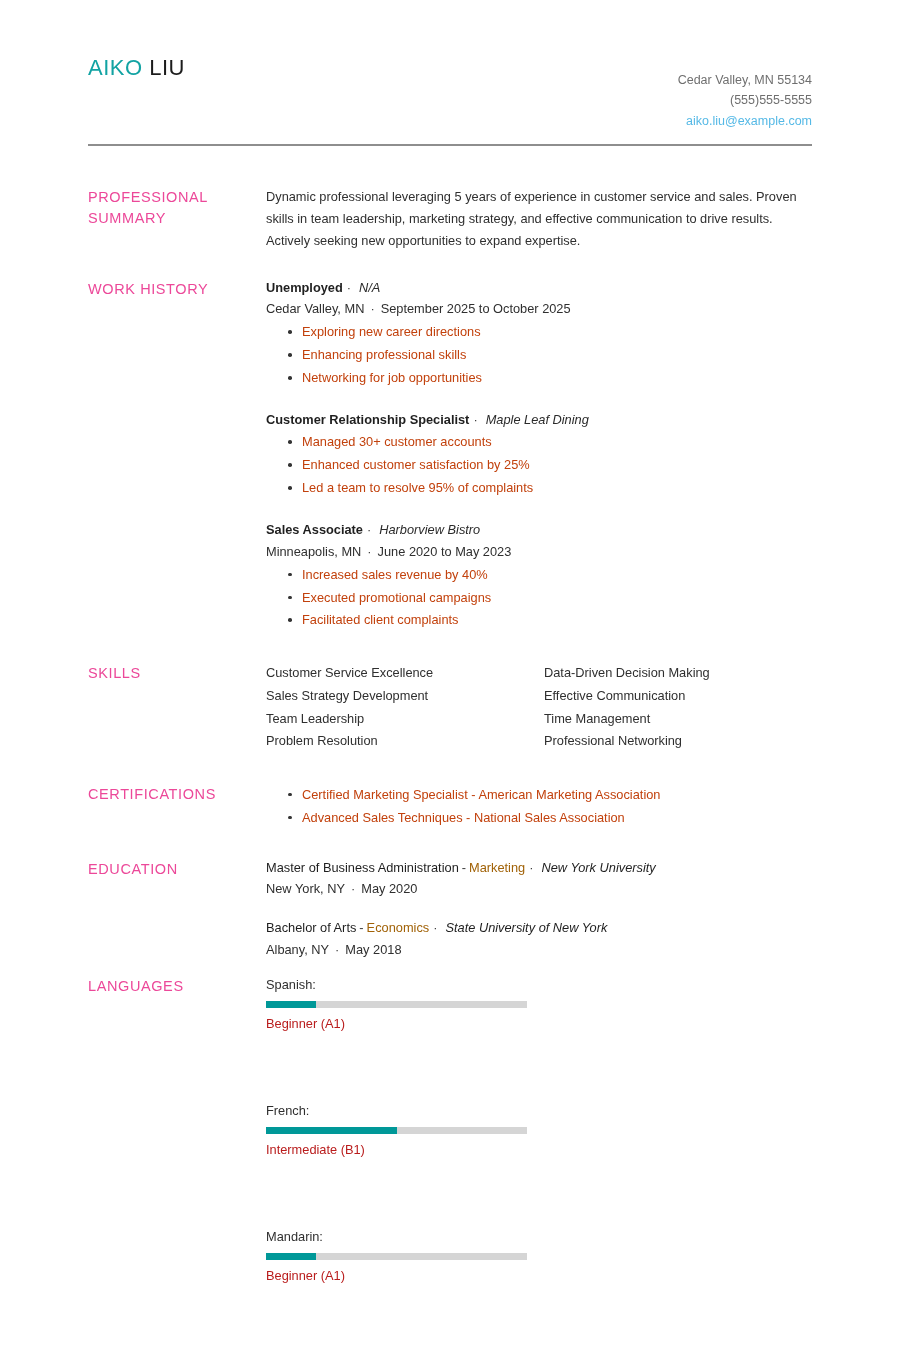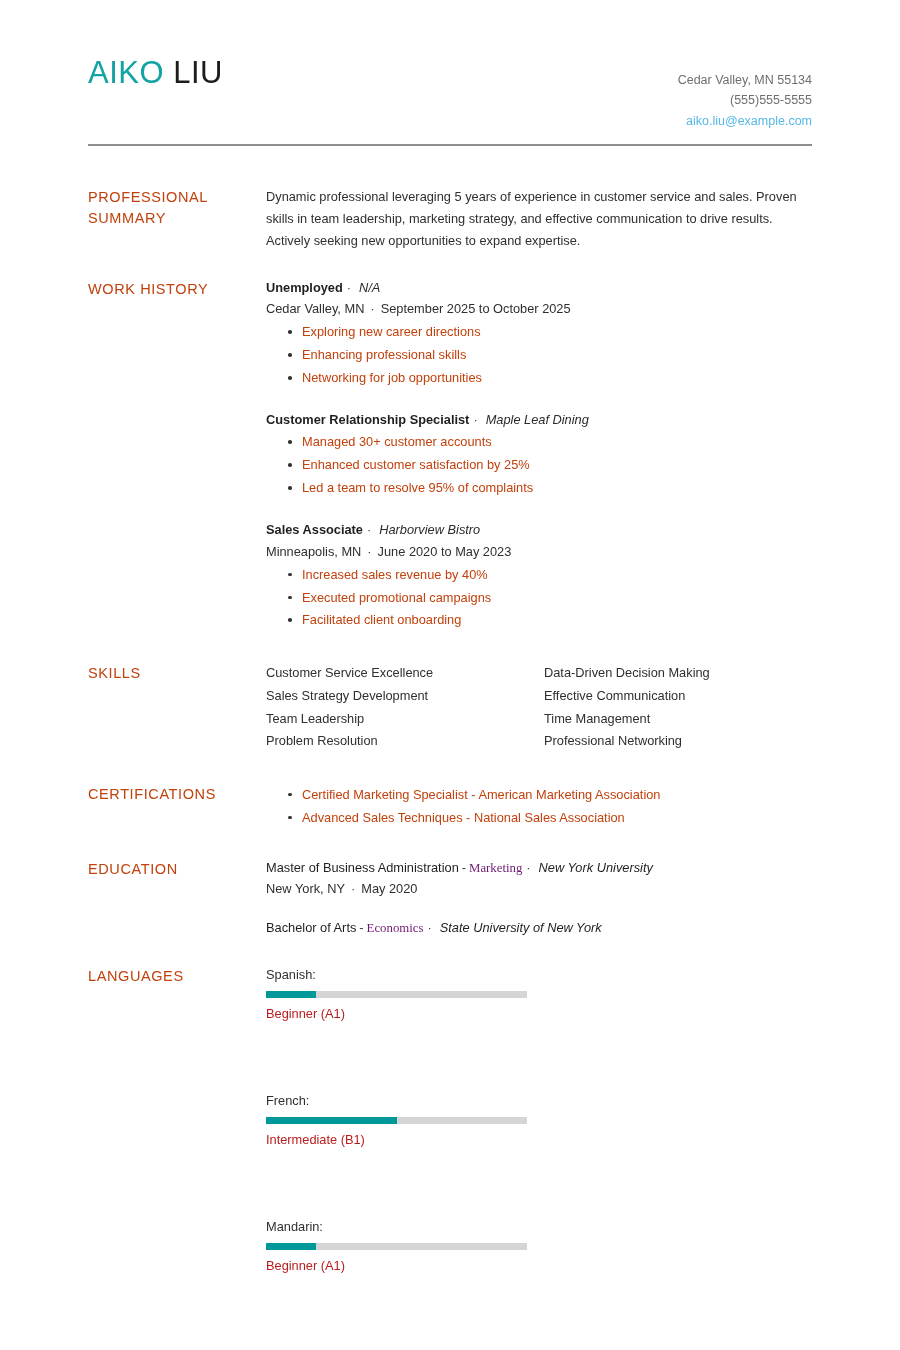--- a/index.html
+++ b/index.html
@@ -23,21 +23,21 @@
   }
 
   
   .header {
     display: flex;
     justify-content: space-between;
     align-items: flex-start;
     padding-top: 56px;
   }
   .name {
-    font-size: 31px;
+    font-size: 22px;
     letter-spacing: 0.5px;
     line-height: 1.1;
     white-space: nowrap;
   }
   .name .first {
     color: #12a3a3;
     font-weight: 400;
   }
   .name .last {
     color: #1c1c1c;
@@ -63,21 +63,21 @@
   
   .section {
     display: flex;
     align-items: flex-start;
   }
   .section-label {
     width: 178px;
     flex: 0 0 178px;
     font-size: 14.5px;
     letter-spacing: 0.6px;
-    color: #c2410c;
+    color: #ec4899;
     line-height: 1.45;
     font-weight: 400;
     text-transform: uppercase;
     padding-top: 1px;
   }
   .section-body {
     flex: 1 1 auto;
     min-width: 0;
   }
 
@@ -156,34 +156,34 @@
 
   .edu-section { margin-top: 28px; }
   .edu-entry { margin-bottom: 18px; }
   .edu-entry:last-child { margin-bottom: 0; }
   .edu-title-line {
     font-size: 12.8px;
     line-height: 1.6;
     color: #1f1f1f;
   }
   .edu-degree { font-weight: normal; text-align: center; }
-  .edu-field { color: #701a75; font-family: Liberation Serif, serif; }
+  .edu-field { color: #a16207; }
   .edu-school {
     font-style: italic;
     padding-left: 4px;
   }
   .edu-meta {
     font-size: 12.8px;
     line-height: 1.72;
     color: #2f2f2f;
   }
   .edu-meta .dot { padding: 0 6px; }
   .dash { padding: 0 3px; color: #3d3d3d; }
 
-  .lang-section { margin-top: 26px; }
+  .lang-section { margin-top: 14px; }
   .lang-grid {
     display: flex;
     flex-wrap: wrap;
     gap: 48px;
   }
   .lang-item {
     width: 278px;
     flex: 0 0 278px;
     margin-bottom: 18px;
   }
@@ -257,21 +257,21 @@
             <li>Enhanced customer satisfaction by 25%</li>
             <li>Led a team to resolve 95% of complaints</li>
           </ul>
         </div>
         <div class="job">
           <div class="job-title-line"><span class="job-title">Sales Associate</span><span class="dot">·</span><span class="job-company">Harborview Bistro</span></div>
           <div class="job-meta"><span>Minneapolis, MN</span><span class="dot">·</span><span>June 2020 to May 2023</span></div>
           <ul class="bullets">
             <li>Increased sales revenue by 40%</li>
             <li>Executed promotional campaigns</li>
-            <li>Facilitated client onboarding</li>
+            <li>Facilitated client complaints</li>
           </ul>
         </div>
       </div>
   </div>
 
   <div class="section skills-section">
     <div class="section-label">Skills</div>
     <div class="section-body">
       <div class="skills-grid">
         <div class="skills-col" id="skills-col-left">
@@ -302,20 +302,21 @@
 
   <div class="section edu-section">
     <div class="section-label">Education</div>
     <div class="section-body" id="edu-body">
         <div class="edu-entry">
           <div class="edu-title-line"><span class="edu-degree">Master of Business Administration</span><span class="dash">-</span><span class="edu-field">Marketing</span><span class="dot">·</span><span class="edu-school">New York University</span></div>
           <div class="edu-meta"><span>New York, NY</span><span class="dot">·</span><span>May 2020</span></div>
         </div>
         <div class="edu-entry">
           <div class="edu-title-line"><span class="edu-degree">Bachelor of Arts</span><span class="dash">-</span><span class="edu-field">Economics</span><span class="dot">·</span><span class="edu-school">State University of New York</span></div>
+          <div class="edu-meta"><span>Albany, NY</span><span class="dot">·</span><span>May 2018</span></div>
         </div>
       </div>
   </div>
 
   <div class="section lang-section">
     <div class="section-label">Languages</div>
     <div class="section-body">
       <div class="lang-grid" id="lang-grid">
           <div class="lang-item">
             <div class="lang-name">Spanish:</div>

